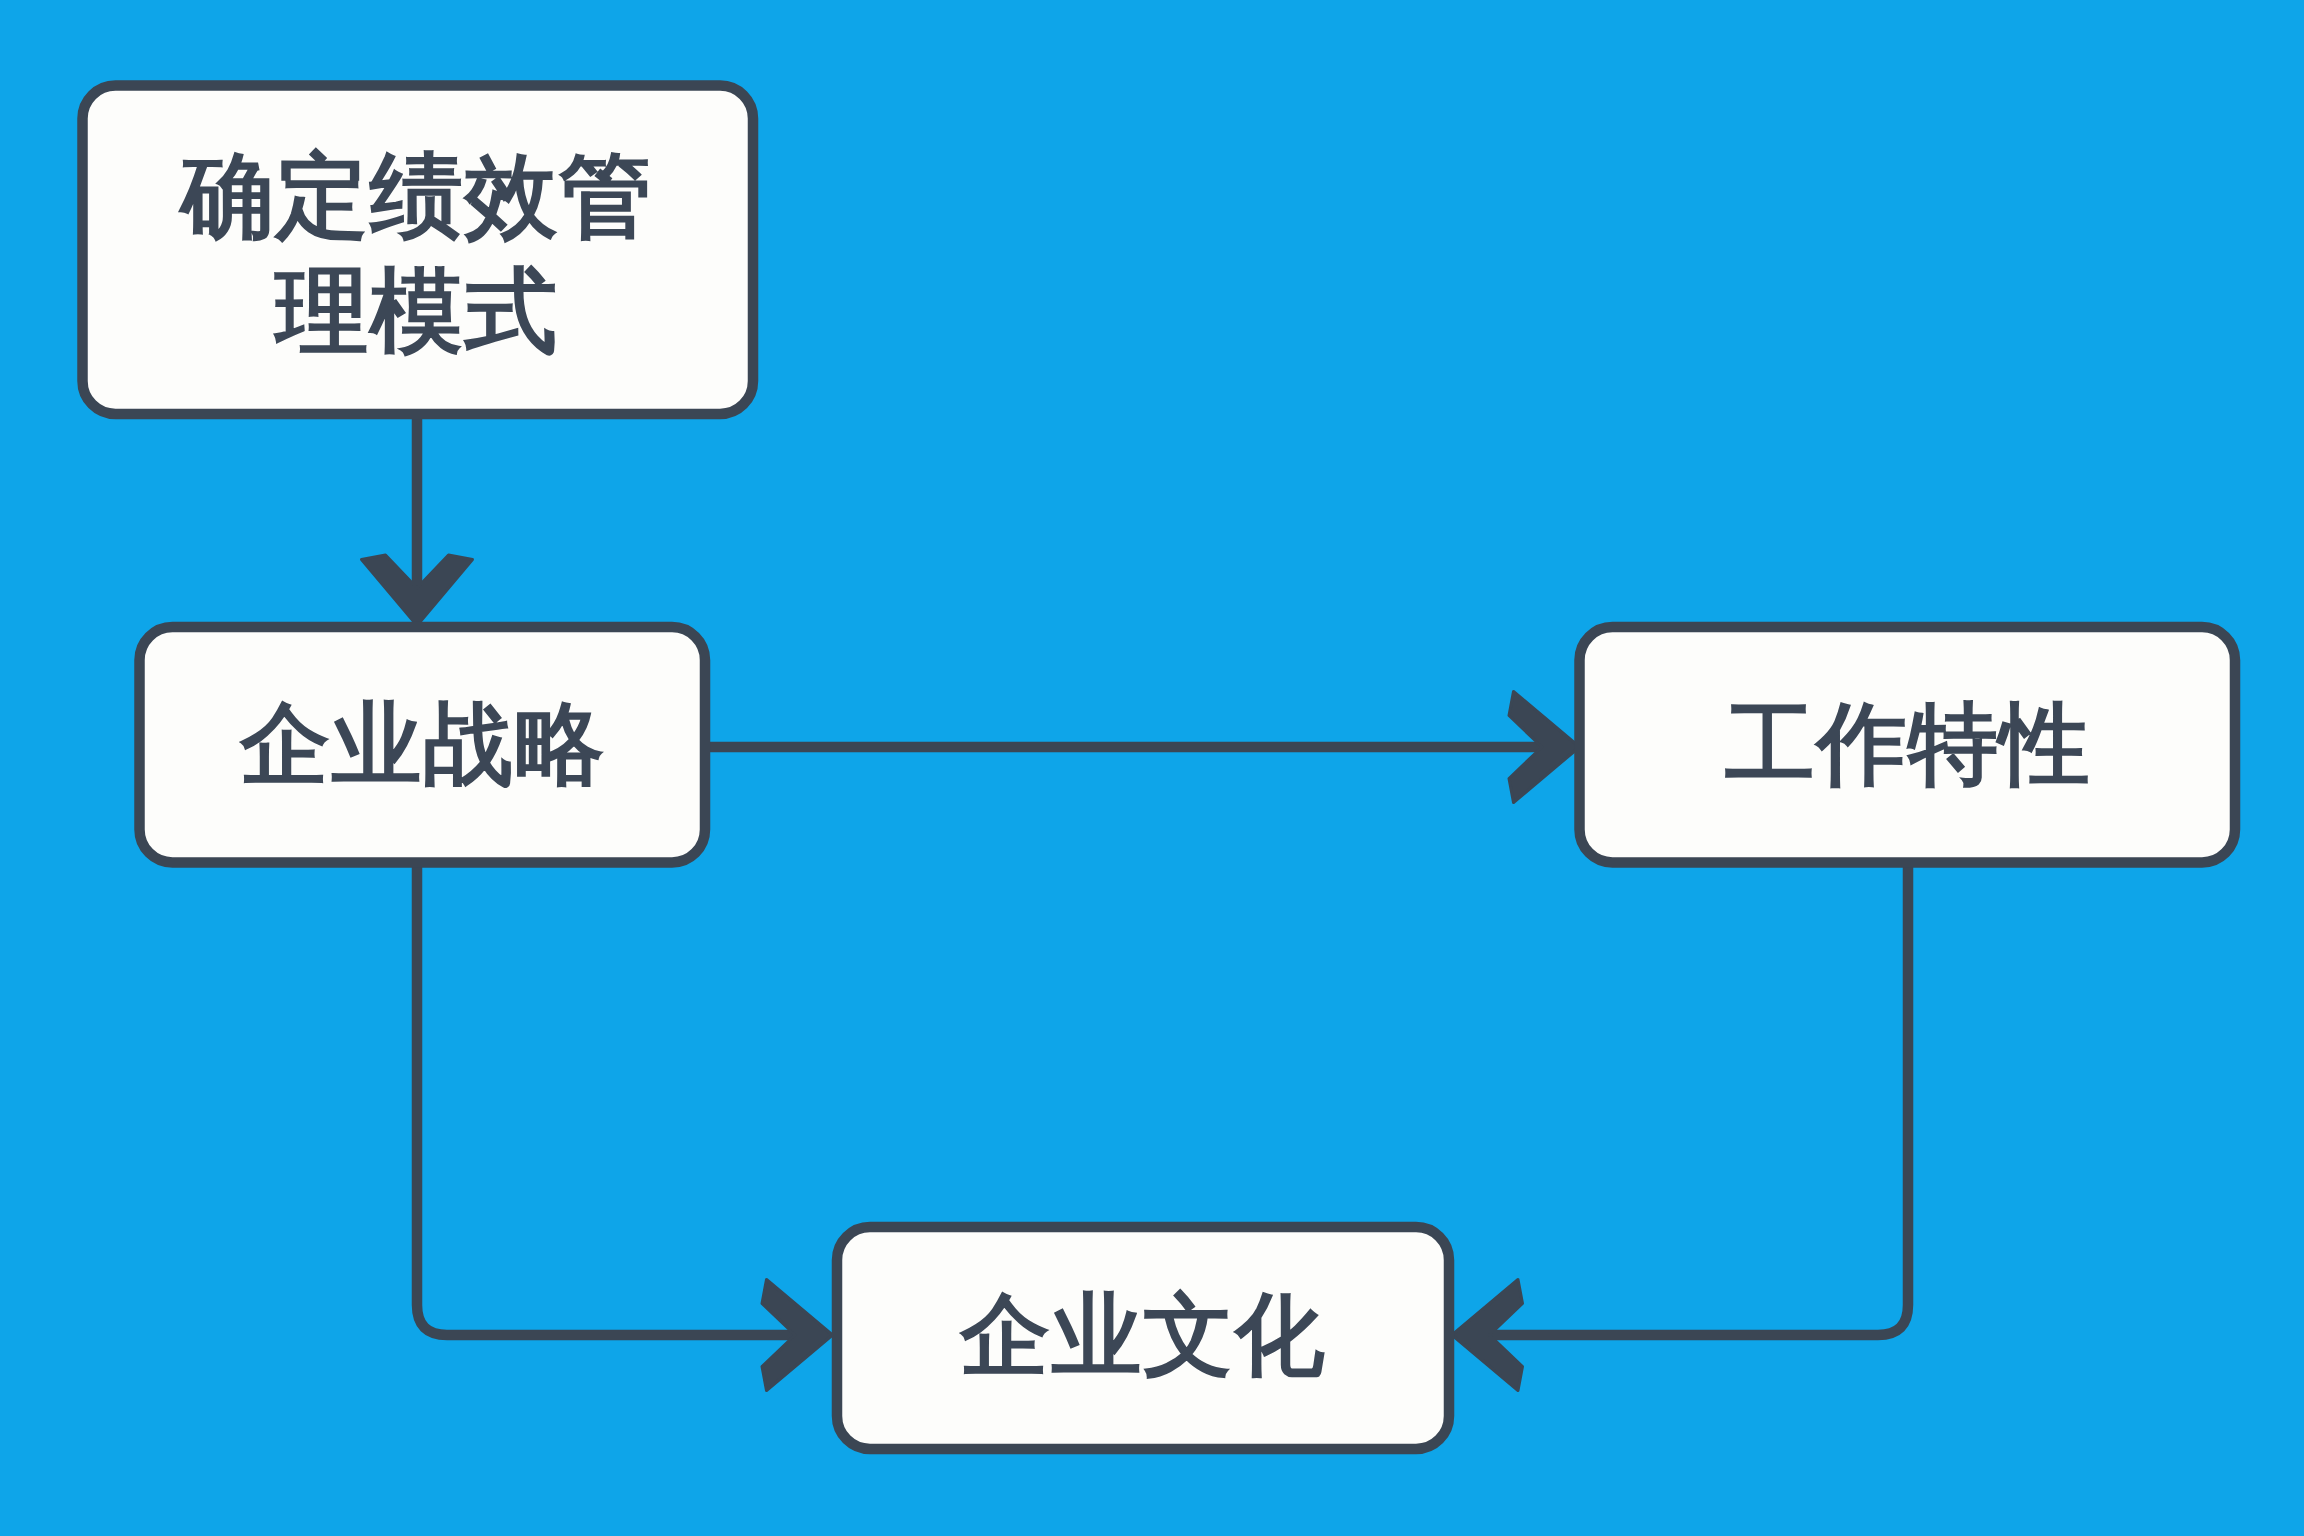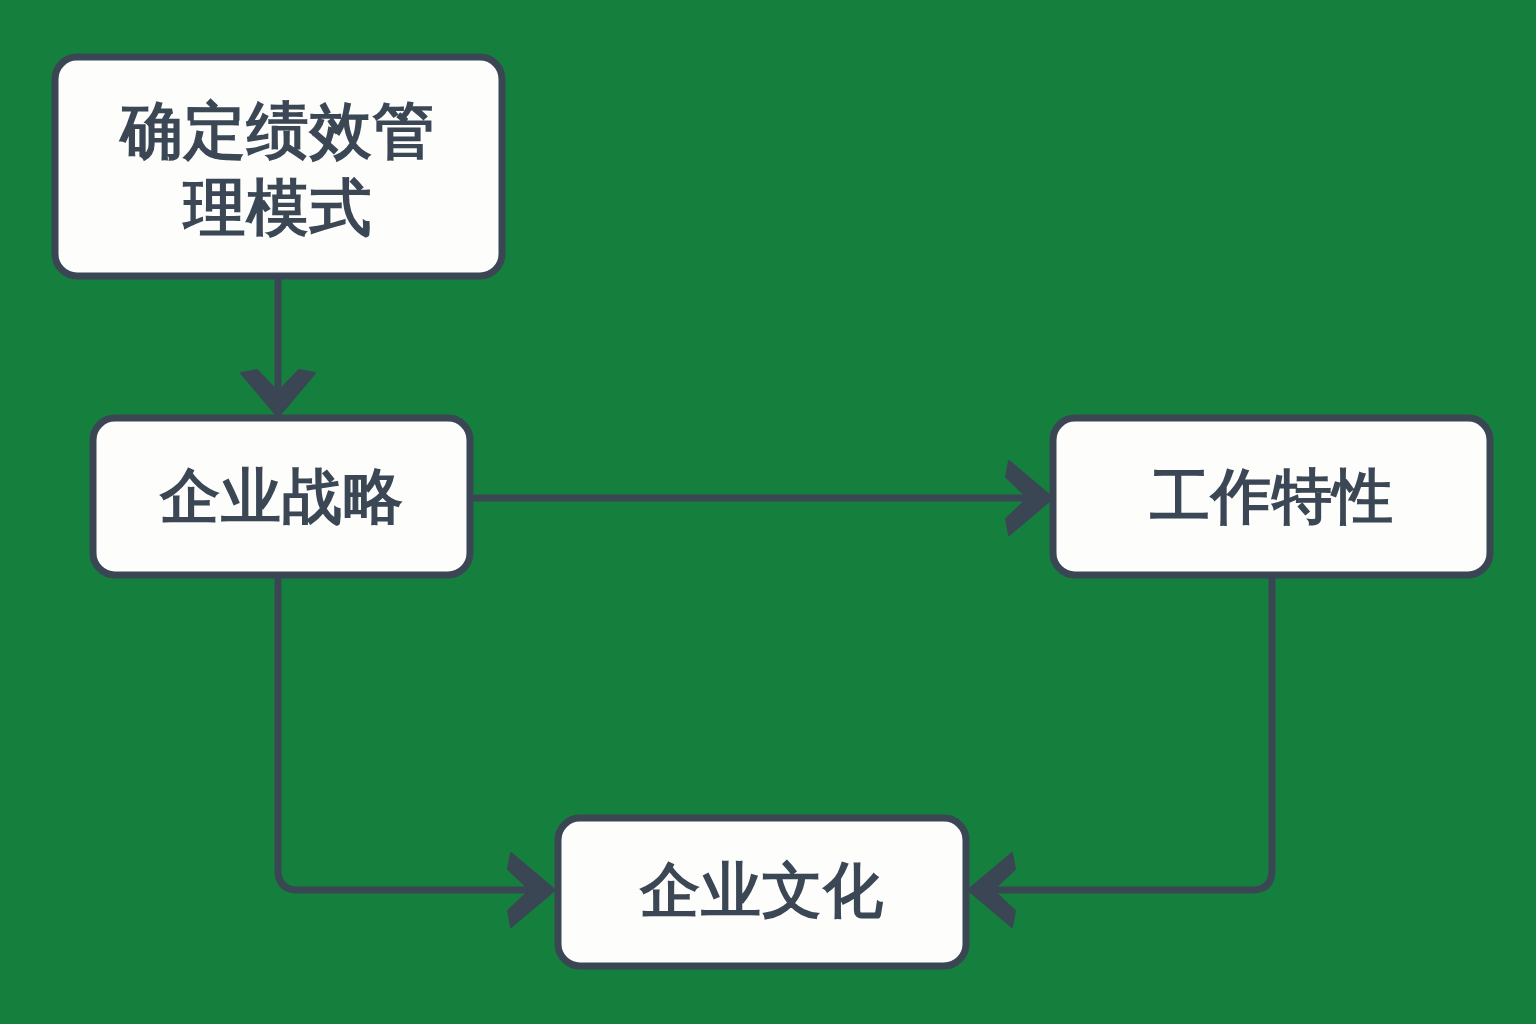--- a/index.html
+++ b/index.html
@@ -8,21 +8,21 @@
     padding: 0;
     background: #ffffff;
   }
   body {
     font-family: "DejaVu Sans", "Liberation Sans", sans-serif;
   }
   #canvas-wrap {
     position: relative;
     width: 1536px;
     height: 1024px;
-    background: #15803d;
+    background: #0ea5e9;
     overflow: hidden;
   }
   #diagram-svg {
     position: absolute;
     left: 0;
     top: 0;
     width: 1536px;
     height: 1024px;
     display: block;
   }

